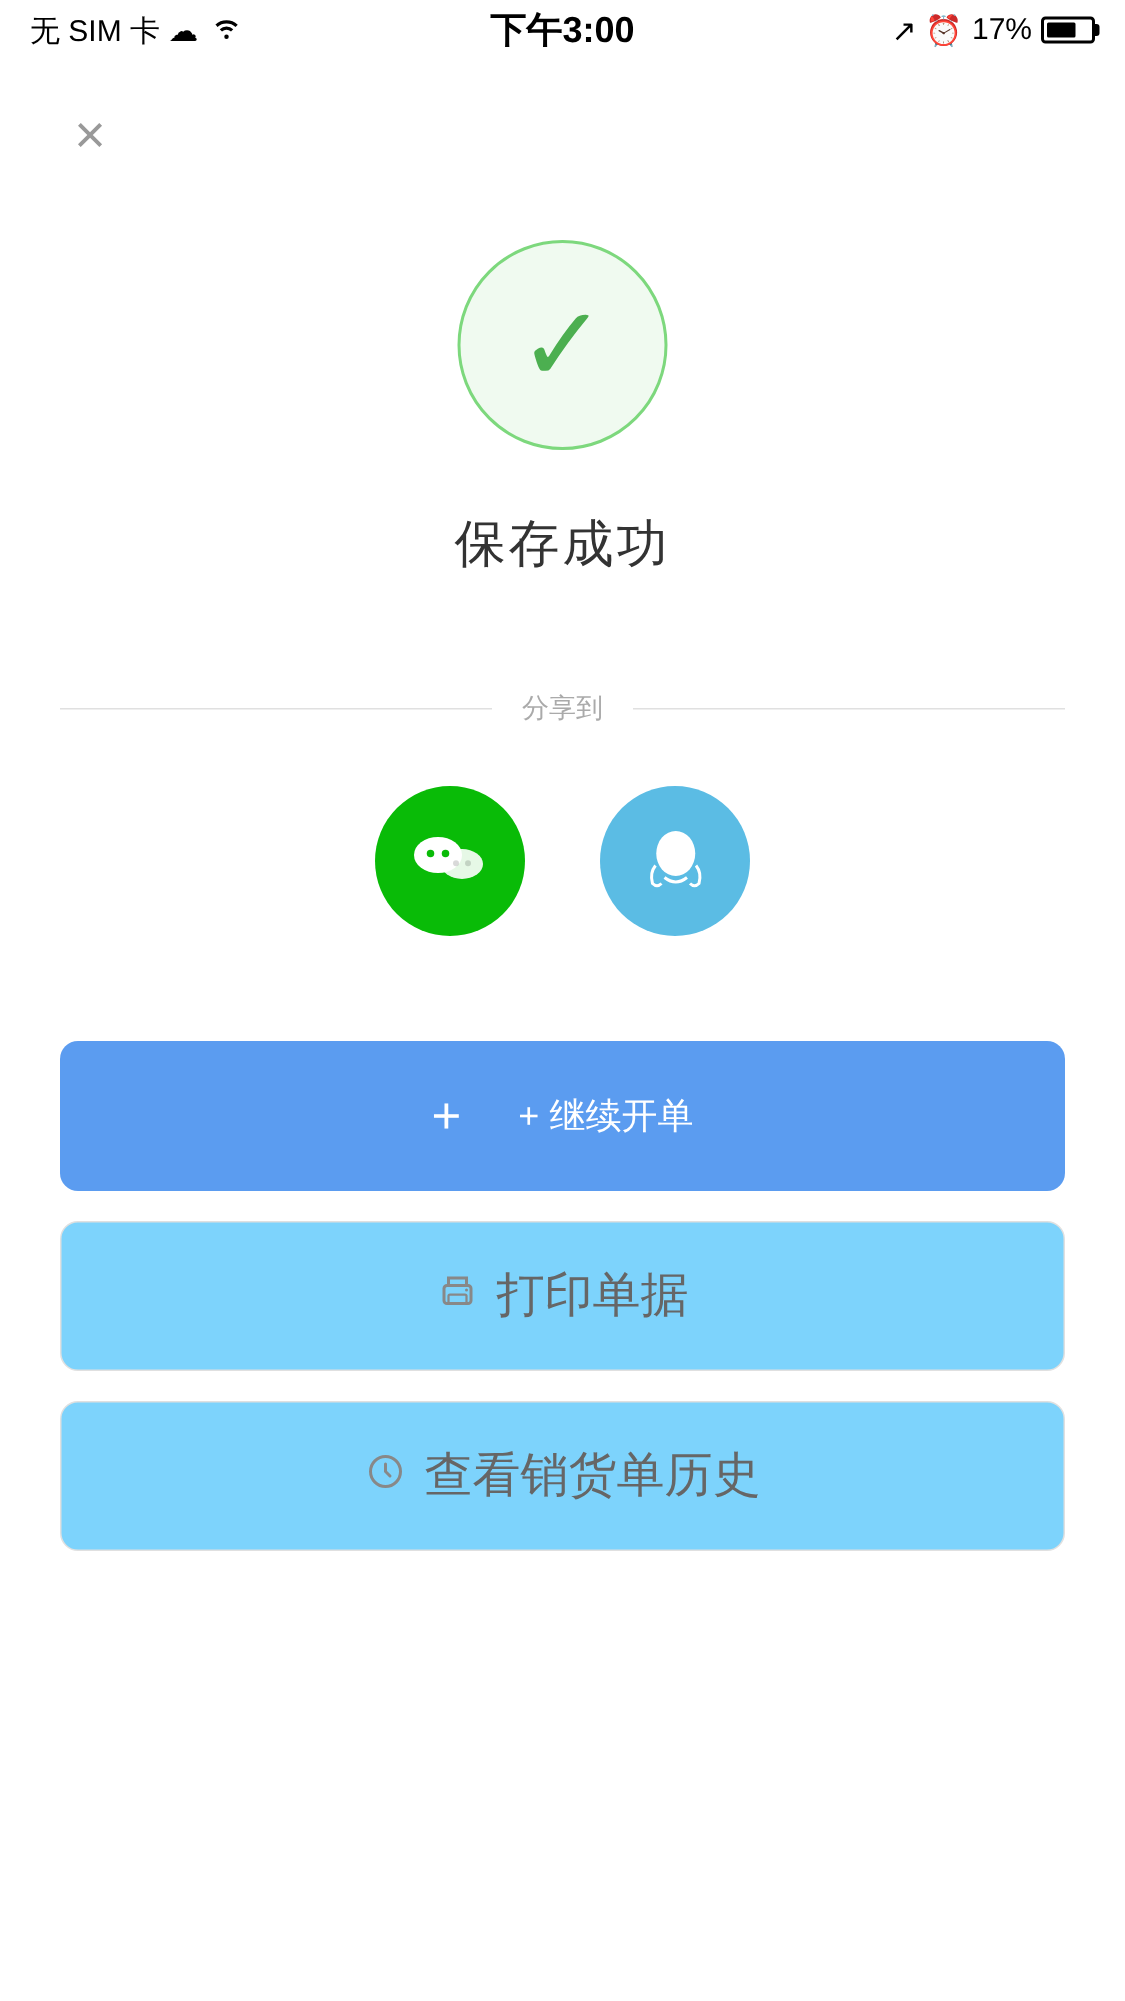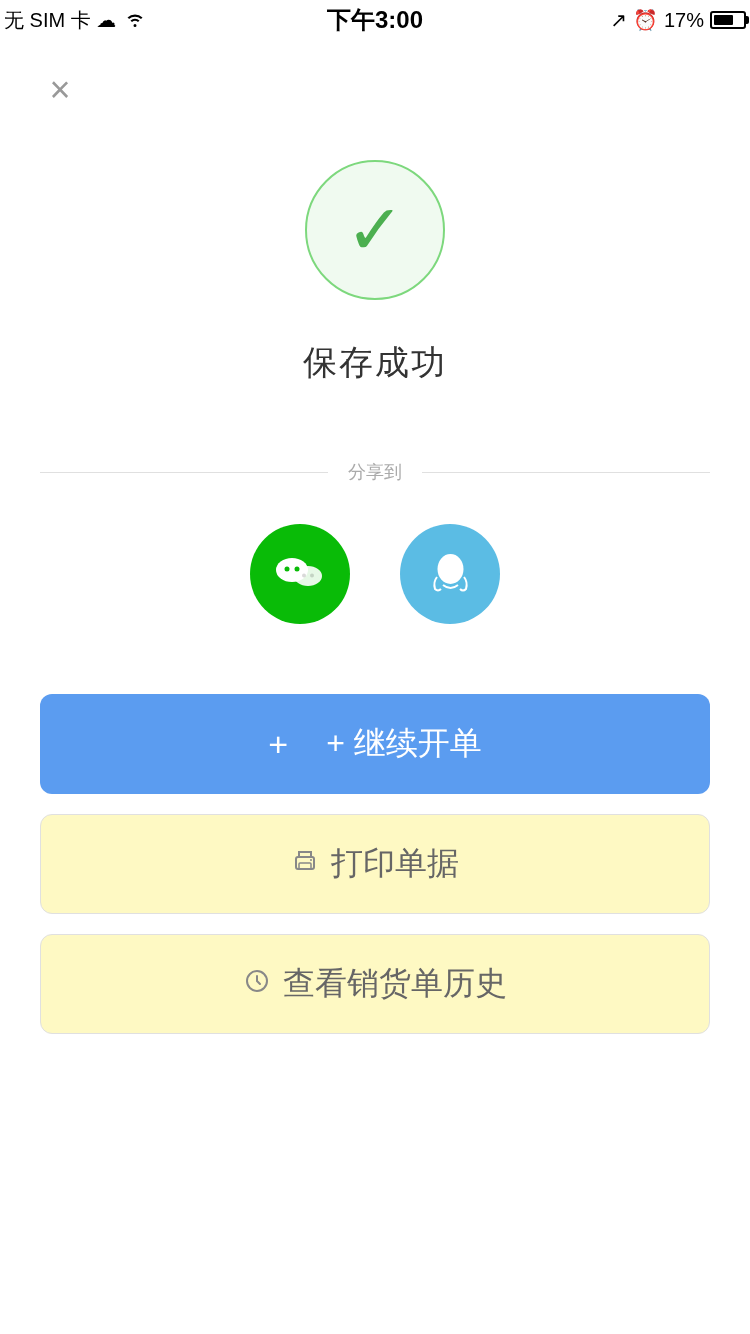--- a/index.html
+++ b/index.html
@@ -13,21 +13,21 @@
       display: flex;
       flex-direction: column;
     }
 
     
     .status-bar {
       height: 40px;
       display: flex;
       align-items: center;
       justify-content: space-between;
-      padding: 0 4px;
+      padding: 0 20px;
       font-size: 22px;
       font-weight: 500;
       color: #000;
       flex-shrink: 0;
     }
     .status-left {
       display: flex;
       align-items: center;
       gap: 8px;
       font-size: 20px;
@@ -185,21 +185,21 @@
       display: flex;
       align-items: center;
       justify-content: center;
       gap: 12px;
       cursor: pointer;
     }
     .btn-secondary {
       width: 100%;
       height: 100px;
       border-radius: 12px;
-      background: #fef9c3;
+      background: #7dd3fc;
       border: 1px solid #e0e0e0;
       font-size: 32px;
       color: #666;
       display: flex;
       align-items: center;
       justify-content: center;
       gap: 12px;
       cursor: pointer;
     }
 
@@ -277,21 +277,21 @@
         <circle cx="23" cy="21" r="2"></circle>
         <circle cx="32" cy="21" r="2"></circle>
       </svg>
     </div>
   </div>
 
   <div class="action-buttons">
 
     <button class="btn-primary">
       <span style="font-size:34px;">+</span>
-      <span style="font-size:32px;margin-left:26px;">+ 继续开单</span>
+      <span style="font-size:24px;margin-left:26px;">+ 继续开单</span>
     </button>
 
     <button class="btn-secondary">
       <span>
         <svg width="28" height="28" viewBox="0 0 28 28" fill="none">
           <rect x="5" y="10" width="18" height="12" rx="2" stroke="#888" stroke-width="2"></rect>
           <path d="M8 10V5h12v5" stroke="#888" stroke-width="2"></path>
           <rect x="8" y="16" width="12" height="6" rx="1" stroke="#888" stroke-width="1.5"></rect>
           <circle cx="20" cy="13" r="1" fill="#888"></circle>
         </svg>

